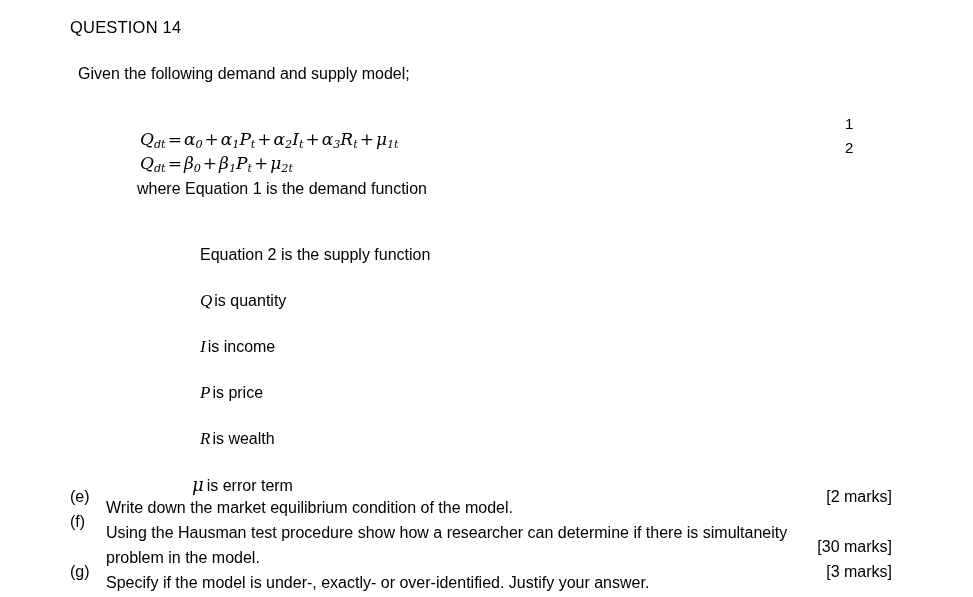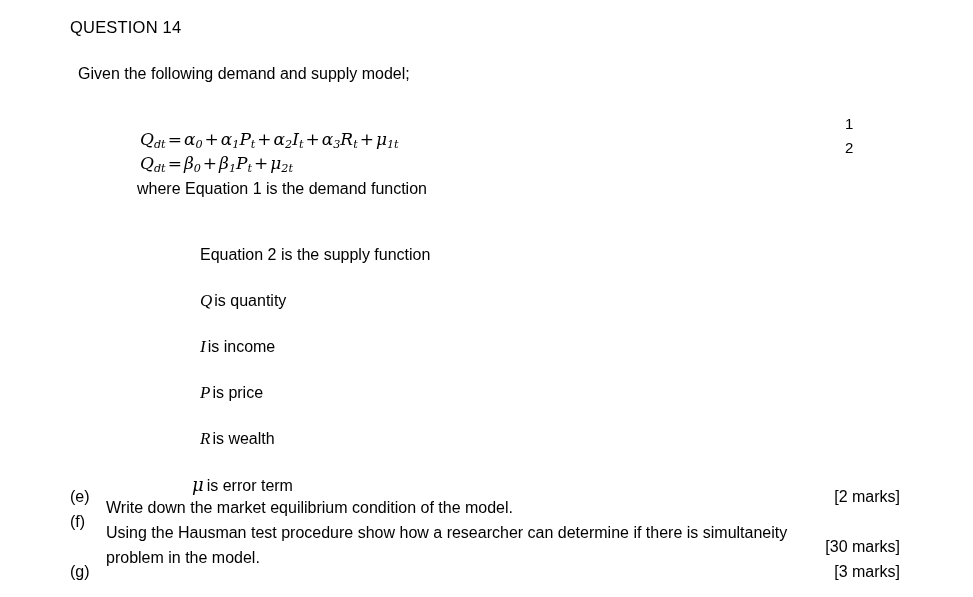--- a/index.html
+++ b/index.html
@@ -145,21 +145,21 @@
     width: 32px;
   }
   .part-text {
     position: absolute;
     left: 36px;
     top: 0;
     margin-top: 11px;
   }
   .part-marks {
     position: absolute;
-    right: 0;
+    right: 8px;
     top: 0;
     white-space: nowrap;
   }
   .part-row.cont .part-text {
     left: 36px;
   }
 </style>
 </head>
 <body>
 
@@ -232,18 +232,19 @@
     </div>
 
     <div class="part-row cont">
       <span class="part-label"></span>
       <span class="part-text">problem in the model.</span>
       <span class="part-marks">[30 marks]</span>
     </div>
 
     <div class="part-row">
       <span class="part-label">(g)</span>
+      <span class="part-text">Specify if the model is under-, exactly- or over-identified. Justify your answer.</span>
       <span class="part-marks">[3 marks]</span>
     </div>
 
   </div>
 
 </div>
 
 </body></html>

